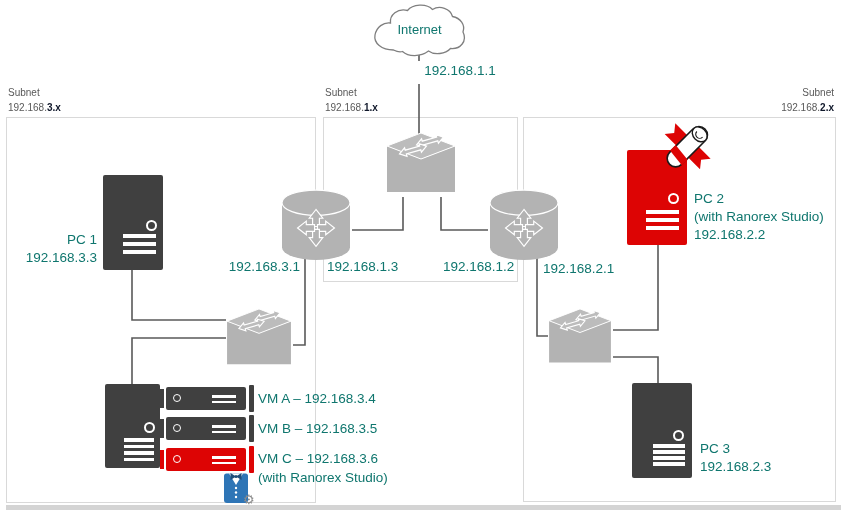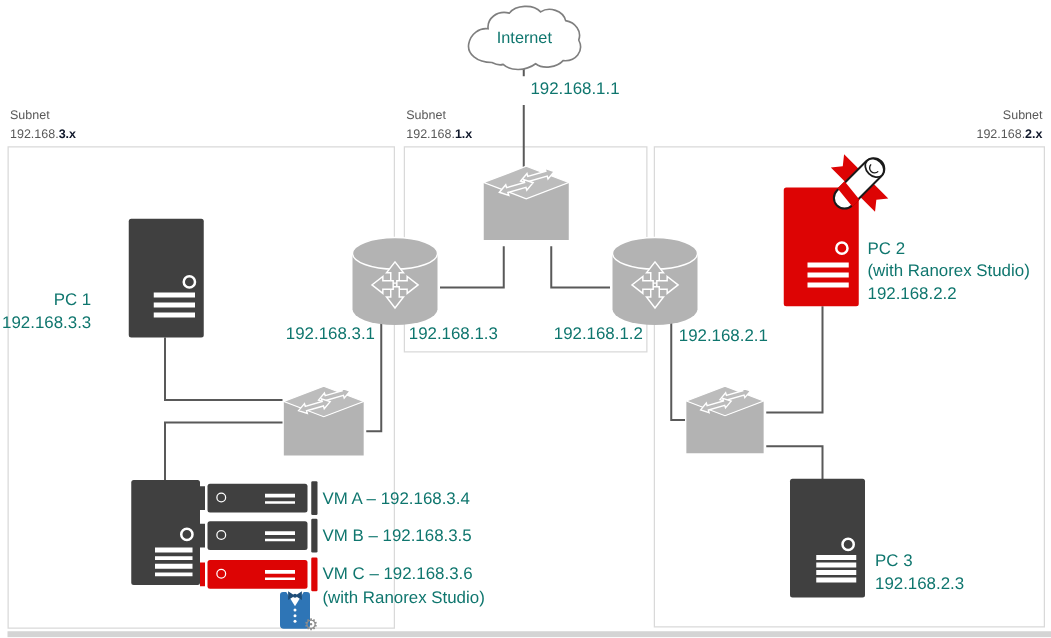--- a/index.html
+++ b/index.html
@@ -129,21 +129,21 @@
   <div class="lbl" style="left:543px;top:260px;">192.168.2.1</div>
 
   <div class="tower" style="left:103px;top:175px;width:60px;height:95px;">
     <span class="cir" style="right:6px;top:45px;"></span>
     <div class="bars" style="right:7px;top:59px;gap:4px;">
         <i style="width:33px;height:4px;"></i>
         <i style="width:33px;height:4px;"></i>
         <i style="width:33px;height:4px;"></i>
       </div>
   </div>
-  <div class="lbl right" style="right:768px;top:231px;margin-left:27px;">
+  <div class="lbl right" style="right:744px;top:231px;margin-left:27px;">
     <div>PC 1</div>
     <div>192.168.3.3</div>
   </div>
 
   <div class="tower" style="left:105px;top:384px;width:55px;height:84px;">
     <span class="cir" style="right:5px;top:38px;"></span>
     <div class="bars" style="right:6px;top:54px;gap:3px;">
         <i style="width:30px;height:3.5px;"></i>
         <i style="width:30px;height:3.5px;"></i>
         <i style="width:30px;height:3.5px;"></i>

